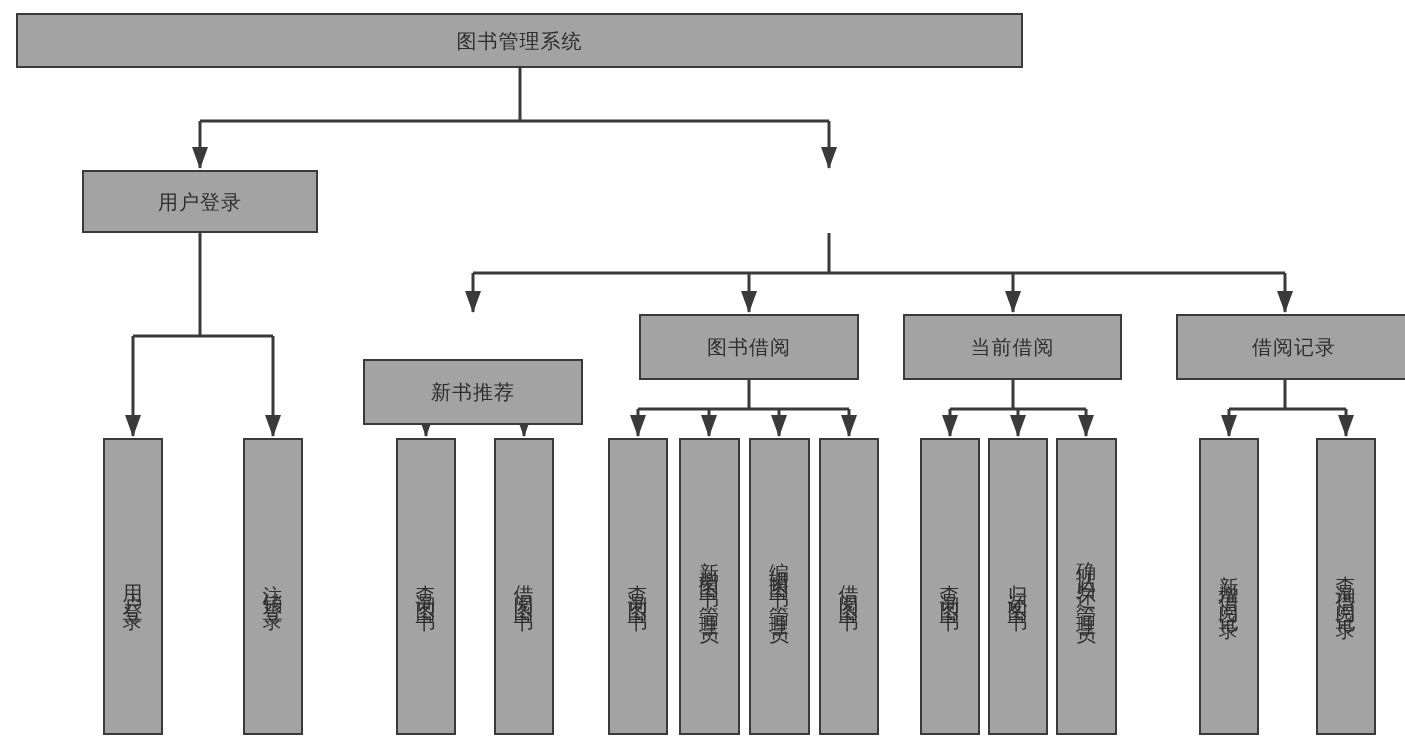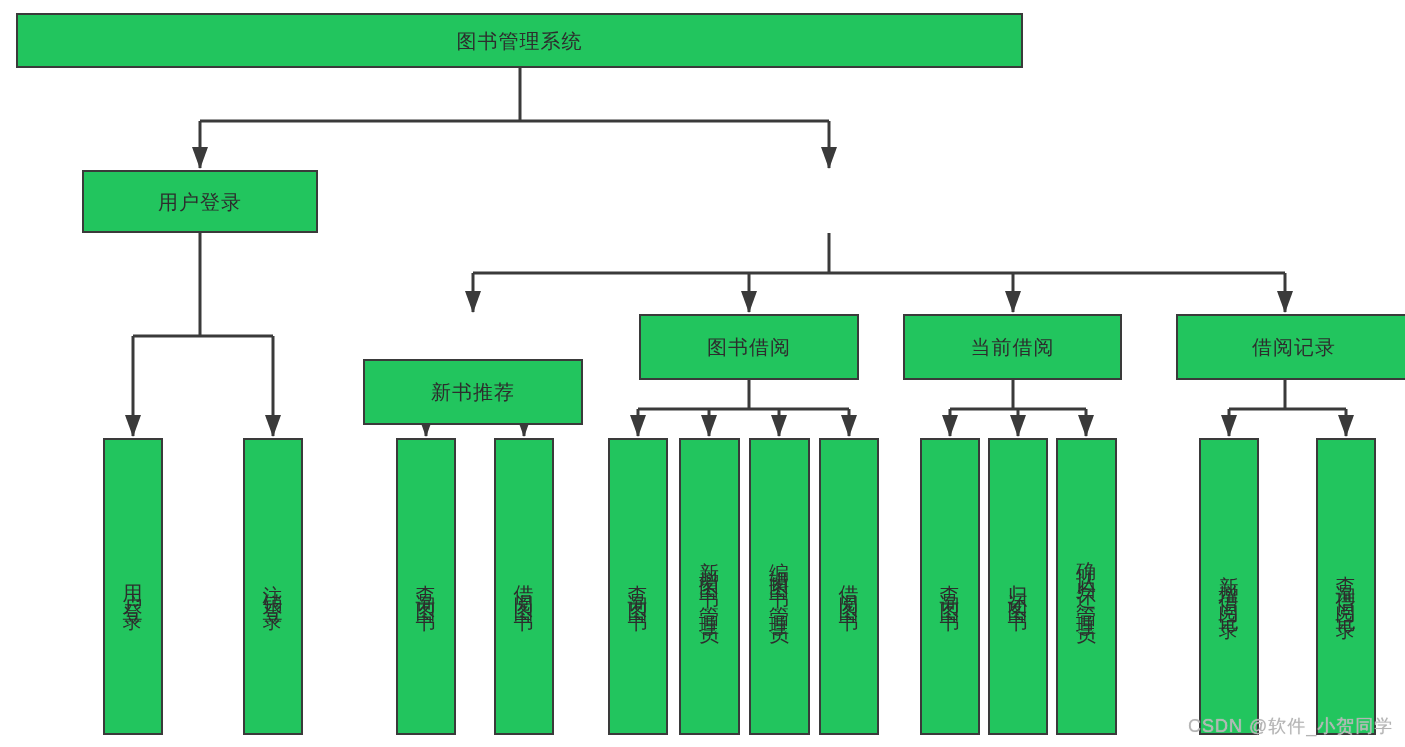--- a/index.html
+++ b/index.html
@@ -8,21 +8,21 @@
     width:1405px;height:747px;
     background:#ffffff;
     font-family:"Liberation Sans","DejaVu Sans",sans-serif;
     overflow:hidden;
   }
   #wires{position:absolute;left:0;top:0;width:1405px;height:747px;}
   .node{
     position:absolute;
     box-sizing:border-box;
     border:2.5px solid #3a3a3a;
-    background:#22c55e;
+    background:#a3a3a3;
     color:#2d2d2d;
     display:flex;
     align-items:center;
     justify-content:center;
     font-size:20px;
     letter-spacing:1px;
     line-height:1;
     z-index:2;
   }
   .leaf{
@@ -104,15 +104,14 @@
   <div class="node leaf" style="left:749px;top:438px;width:61px;height:297px;">编辑图书（管理员）</div>
   <div class="node leaf" style="left:819px;top:438px;width:60px;height:297px;">借阅图书</div>
 
   <div class="node leaf" style="left:920px;top:438px;width:60px;height:297px;">查询图书</div>
   <div class="node leaf" style="left:988px;top:438px;width:60px;height:297px;">归还图书</div>
   <div class="node leaf" style="left:1056px;top:438px;width:61px;height:297px;">确认归还（管理员）</div>
 
   <div class="node leaf" style="left:1199px;top:438px;width:60px;height:297px;">新增借阅记录</div>
   <div class="node leaf" style="left:1316px;top:438px;width:60px;height:297px;">查询借阅记录</div>
 
-  <div class="watermark">CSDN @软件_小贺同学</div>
 
 </div>
 
 </body></html>

